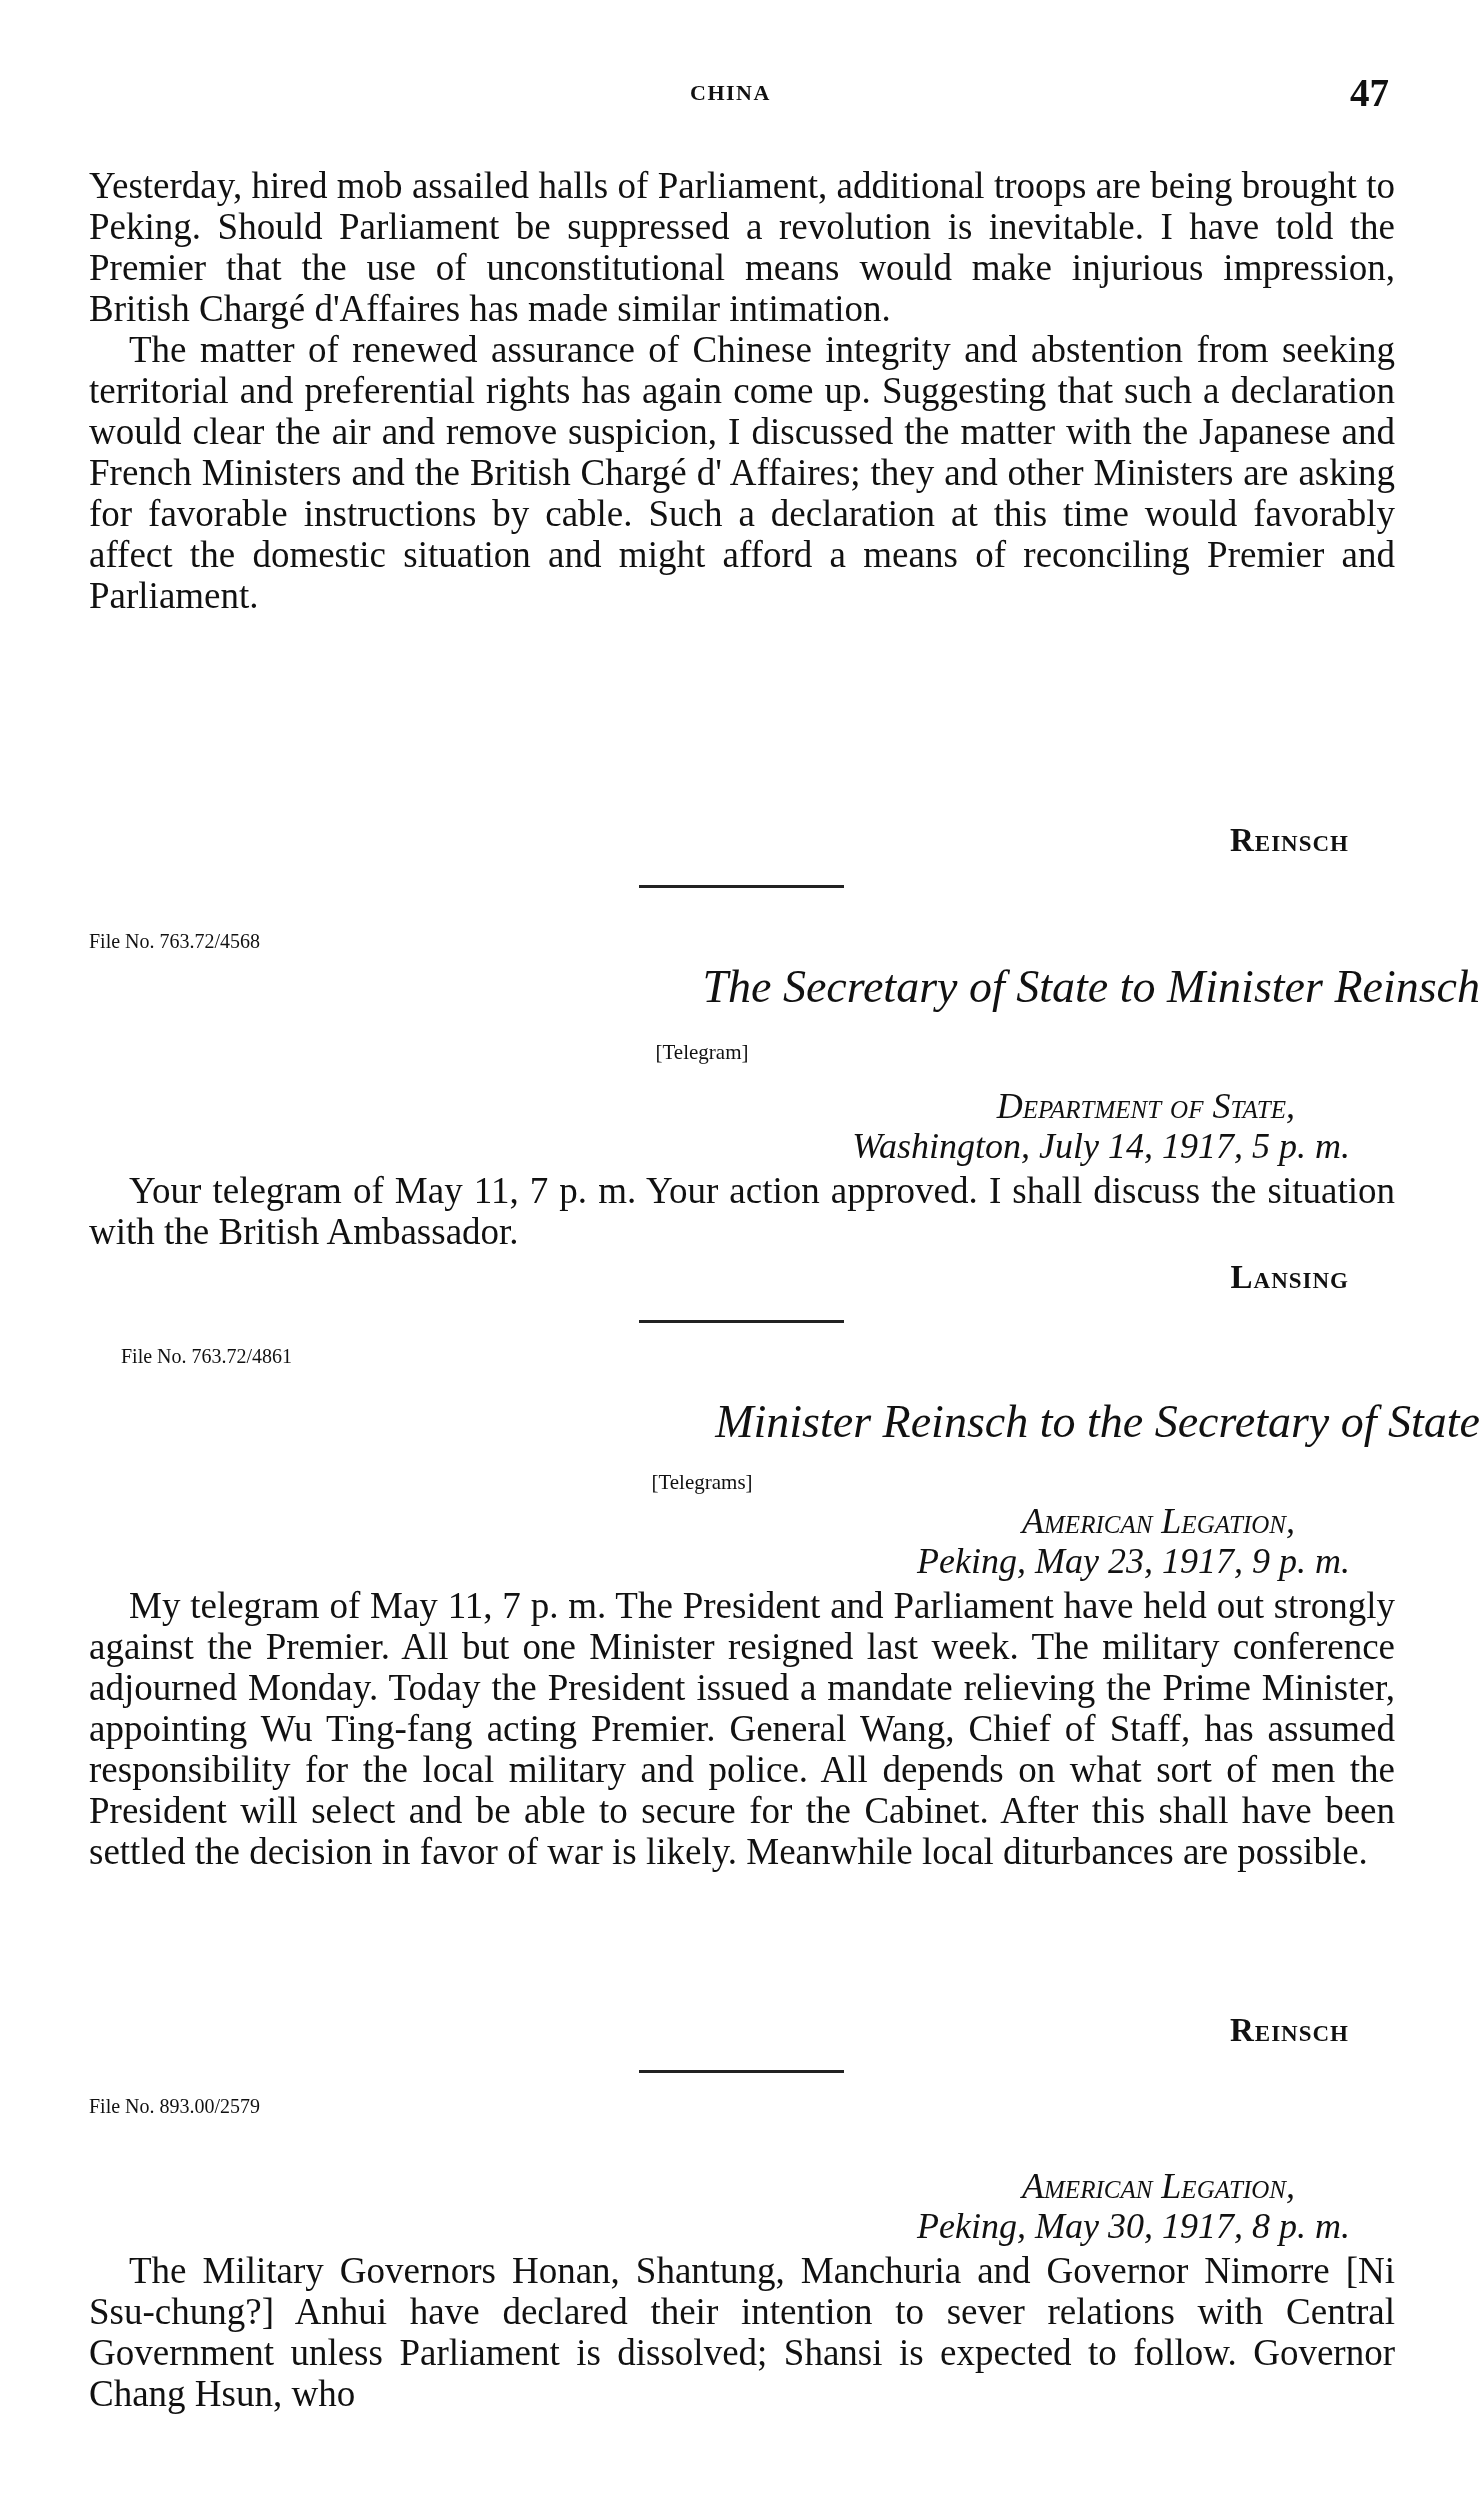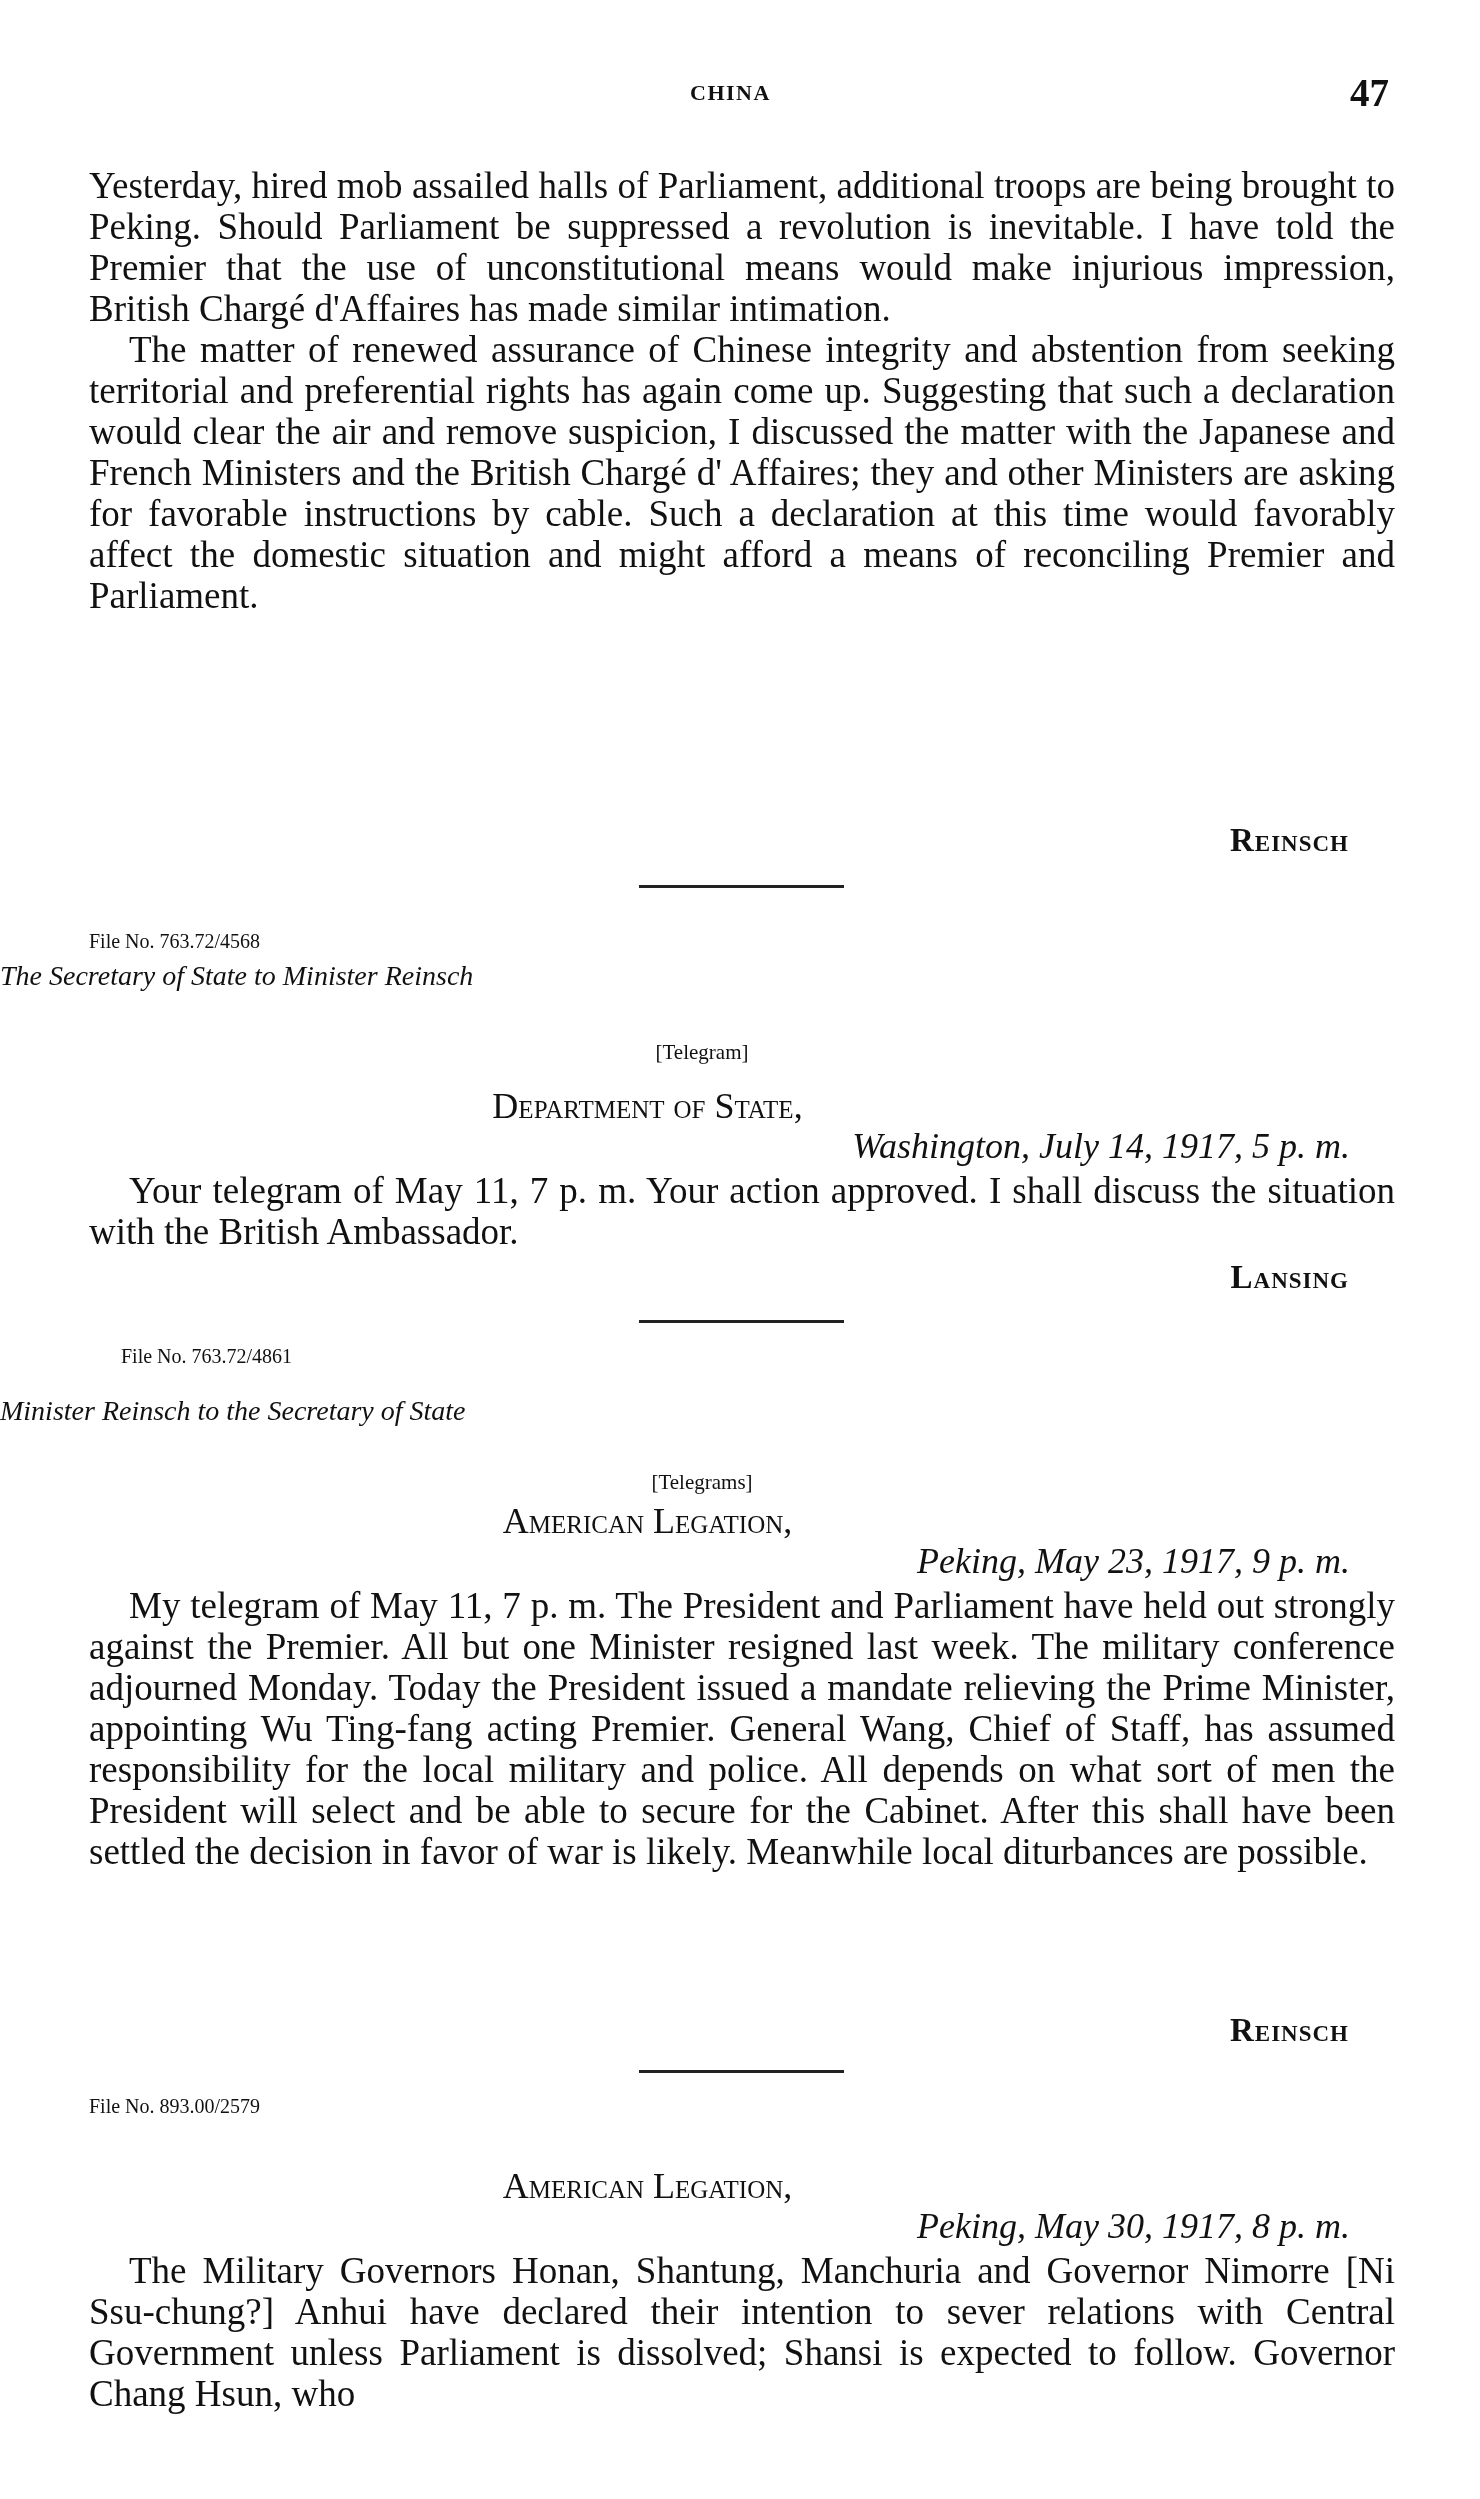--- a/index.html
+++ b/index.html
@@ -7,23 +7,23 @@
        font-family:"Liberation Serif","DejaVu Serif",serif;}
   .abs{position:absolute;}
   .header-title{left:690px;top:80px;font-size:22px;font-weight:bold;letter-spacing:1.5px;}
   .page-num{left:1350px;top:70px;font-size:39px;font-weight:bold;}
   .body{left:89px;width:1306px;font-size:37px;line-height:41px;text-align:justify;}
   .body p{margin:0;text-indent:0;}
   .body p.ind{text-indent:40px;}
   .sig{font-variant:small-caps;font-size:33px;font-weight:bold;letter-spacing:1px;text-align:right;}
   .rule{height:2.5px;background:#222;width:205px;left:639px;}
   .fileno{left:89px;font-size:20px;}
-  .doctitle{left:0;width:1480px;text-align:left;font-size:28px;font-style:italic;}
+  .doctitle{left:0;width:1480px;text-align:right;font-size:46px;font-style:italic;}
   .tag{left:0;width:1404px;text-align:center;font-size:21px;}
-  .place{font-variant:small-caps;font-size:36px;text-align:center;}
+  .place{font-variant:small-caps;font-size:36px;text-align:right;font-style:italic;}
   .date{font-style:italic;font-size:36px;text-align:right;}
 </style>
 </head>
 <body>
 
 <div class="abs header-title">CHINA</div>
 <div class="abs page-num">47</div>
 
 <div class="abs body" style="top:165px;">
   <p>Yesterday, hired mob assailed halls of Parliament, additional troops are being brought to Peking. Should Parliament be suppressed a revolution is inevitable. I have told the Premier that the use of unconstitutional means would make injurious impression, British Chargé d'Affaires has made similar intimation.</p>

